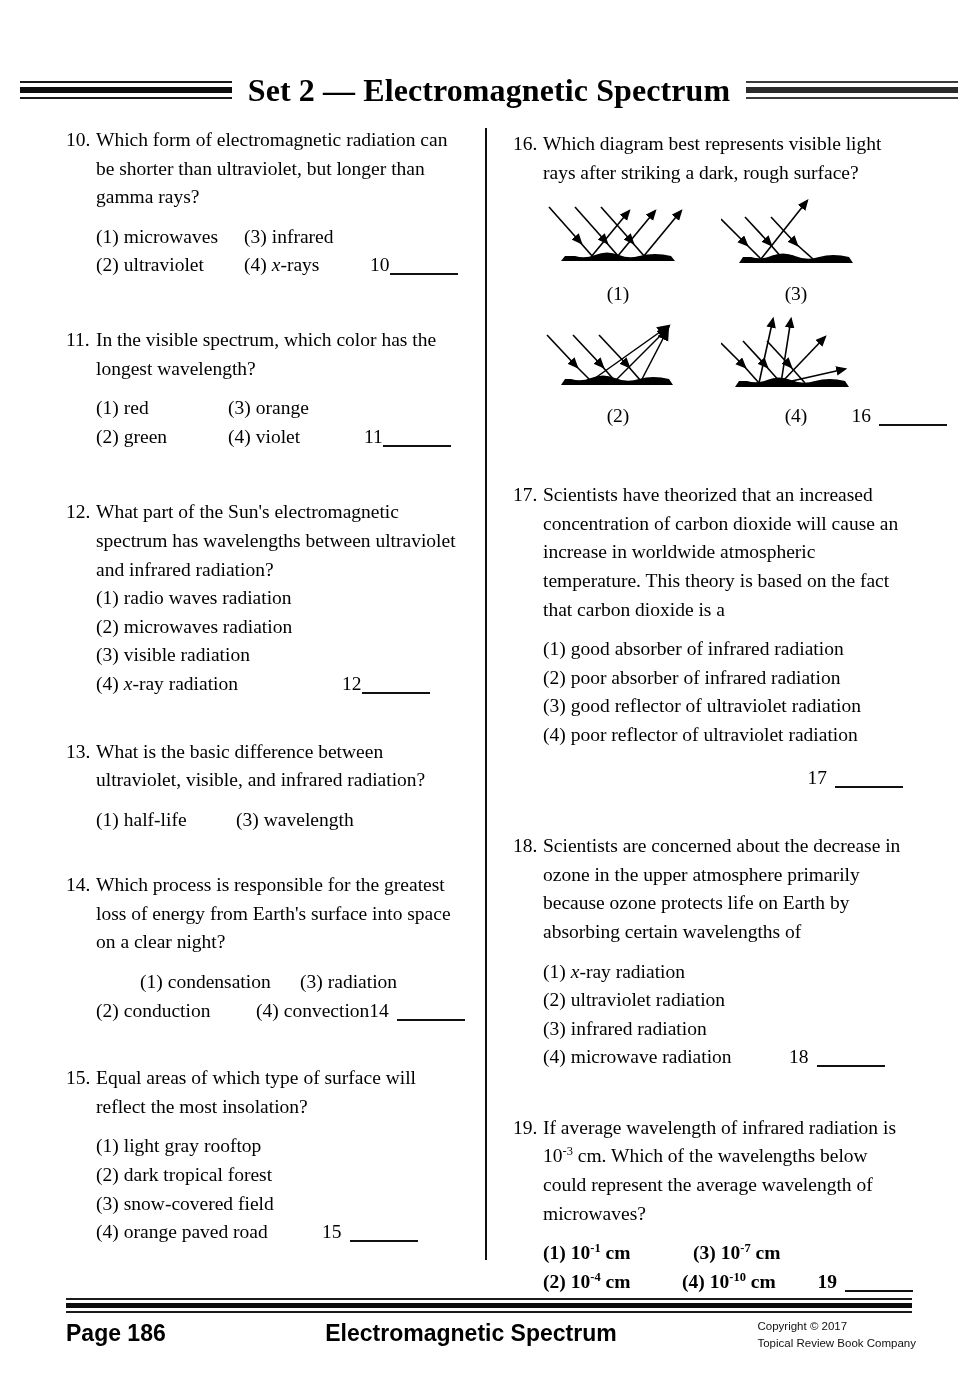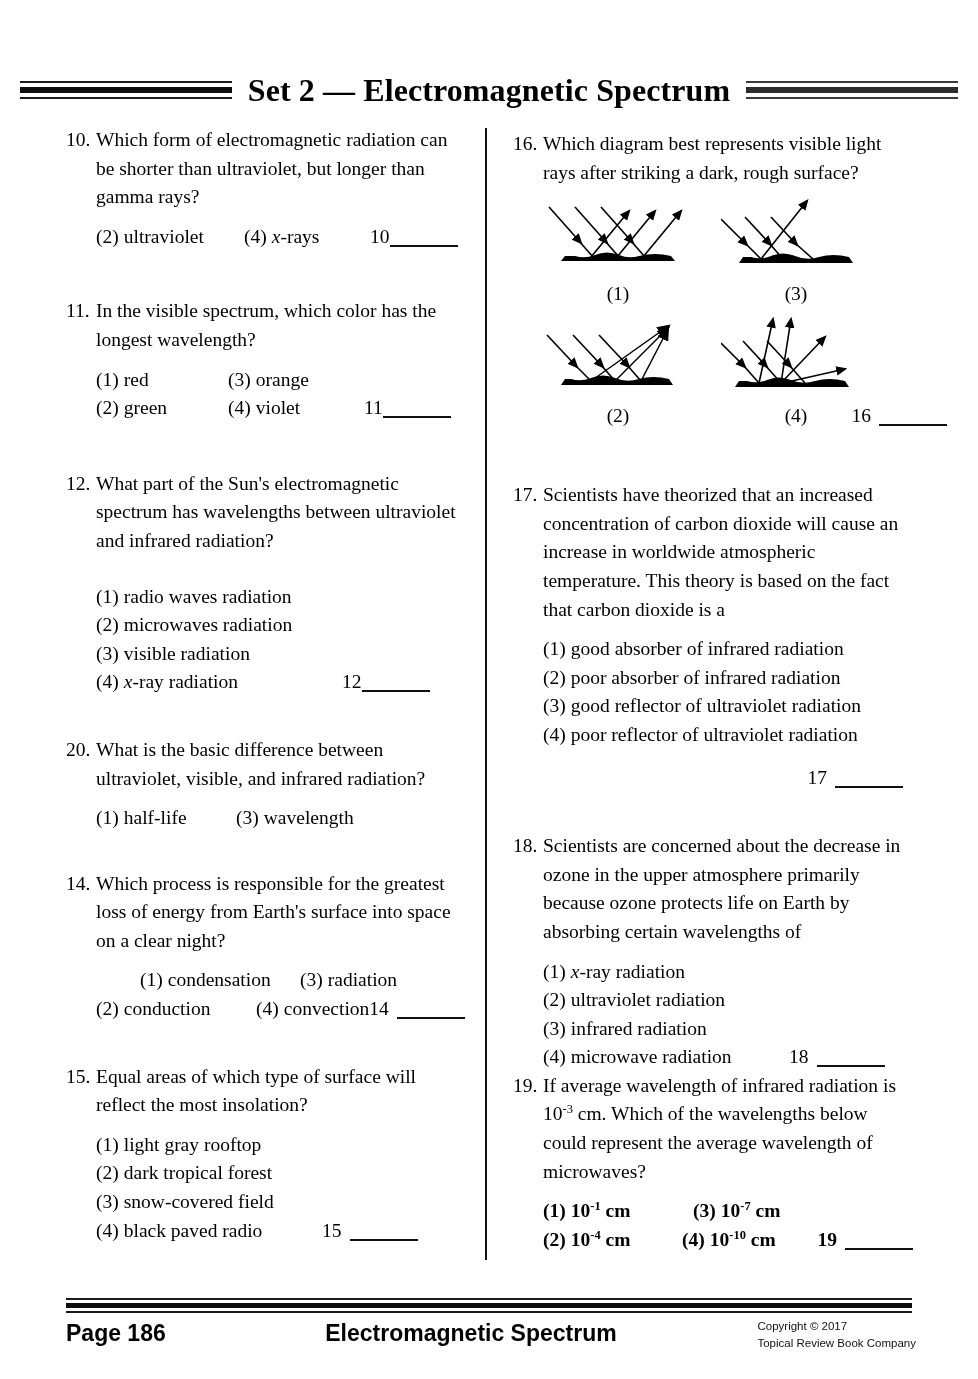--- a/index.html
+++ b/index.html
@@ -227,20 +227,24 @@
 
     <div class="col col-left">
 
       <div class="question" style="margin-top:0px;">
         <div class="q-head">
           <div class="q-num">10.</div>
           <div class="q-stem">Which form of electromagnetic radiation can be shorter than ultraviolet, but longer than gamma rays?</div>
         </div>
         <div class="choices" style="margin-top:11px;">
           <div class="choice-row">
+            <span class="choice" style="width:148px;"><span class="lbl">(1)</span><span>microwaves</span></span>
+            <span class="choice"><span class="lbl">(3)</span><span>infrared</span></span>
+          </div>
+          <div class="choice-row">
             <span class="choice" style="width:148px;"><span class="lbl">(2)</span><span>ultraviolet</span></span>
             <span class="choice" style="width:126px;"><span class="lbl">(4)</span><span class="ital">x</span>-rays</span>
             <span class="blank tight">
                 <span class="bnum">10</span>
                 <span class="bline"></span>
               </span>
           </div>
         </div>
       </div>
 
@@ -263,21 +267,21 @@
               </span>
           </div>
         </div>
       </div>
 
       <div class="question" style="margin-top:47px;">
         <div class="q-head">
           <div class="q-num">12.</div>
           <div class="q-stem">What part of the Sun's electromagnetic spectrum has wavelengths between ultraviolet and infrared radiation?</div>
         </div>
-        <div class="choices" style="margin-top:27px;">
+        <div class="choices" style="margin-top:0;">
           <div class="choice-row">
             <span class="choice"><span class="lbl">(1)</span><span>radio waves radiation</span></span>
           </div>
           <div class="choice-row">
             <span class="choice"><span class="lbl">(2)</span><span>microwaves radiation</span></span>
           </div>
           <div class="choice-row">
             <span class="choice"><span class="lbl">(3)</span><span>visible radiation</span></span>
           </div>
           <div class="choice-row">
@@ -285,21 +289,21 @@
             <span class="blank tight">
                 <span class="bnum">12</span>
                 <span class="bline"></span>
               </span>
           </div>
         </div>
       </div>
 
       <div class="question" style="margin-top:39px;">
         <div class="q-head">
-          <div class="q-num">20.</div>
+          <div class="q-num">13.</div>
           <div class="q-stem">What is the basic difference between ultraviolet, visible, and infrared radiation?</div>
         </div>
         <div class="choices" style="margin-top:11px;">
           <div class="choice-row">
             <span class="choice" style="width:140px;"><span class="lbl">(1)</span><span>half-life</span></span>
             <span class="choice"><span class="lbl">(3)</span><span>wavelength</span></span>
           </div>
         </div>
       </div>
 
@@ -333,21 +337,21 @@
           <div class="choice-row">
             <span class="choice"><span class="lbl">(1)</span><span>light gray rooftop</span></span>
           </div>
           <div class="choice-row">
             <span class="choice"><span class="lbl">(2)</span><span>dark tropical forest</span></span>
           </div>
           <div class="choice-row">
             <span class="choice"><span class="lbl">(3)</span><span>snow-covered field</span></span>
           </div>
           <div class="choice-row">
-            <span class="choice" style="width:226px;"><span class="lbl">(4)</span><span>black paved radio</span></span>
+            <span class="choice" style="width:226px;"><span class="lbl">(4)</span><span>orange paved road</span></span>
             <span class="blank gap">
                 <span class="bnum">15</span>
                 <span class="bline"></span>
               </span>
           </div>
         </div>
       </div>
 
     </div>
 
@@ -525,21 +529,21 @@
           <div class="choice-row">
             <span class="choice" style="width:246px;"><span class="lbl">(4)</span><span>microwave radiation</span></span>
             <span class="blank gap">
                 <span class="bnum">18</span>
                 <span class="bline"></span>
               </span>
           </div>
         </div>
       </div>
 
-      <div class="question" style="">
+      <div class="question" style="margin-top:42px;">
         <div class="q-head">
           <div class="q-num">19.</div>
           <div class="q-stem"><span>If  average wavelength of infrared radiation is 10</span><sup>-3</sup><span> cm. Which of the wavelengths below could represent the average wavelength of microwaves?</span></div>
         </div>
         <div class="choices" style="margin-top:11px;font-weight:bold;">
           <div class="choice-row">
             <span class="choice" style="width:150px;"><span class="lbl">(1)</span><span>10</span><sup>-1</sup> <span>cm</span></span>
             <span class="choice"><span class="lbl">(3)</span><span>10</span><sup>-7</sup> <span>cm</span></span>
           </div>
           <div class="choice-row">

